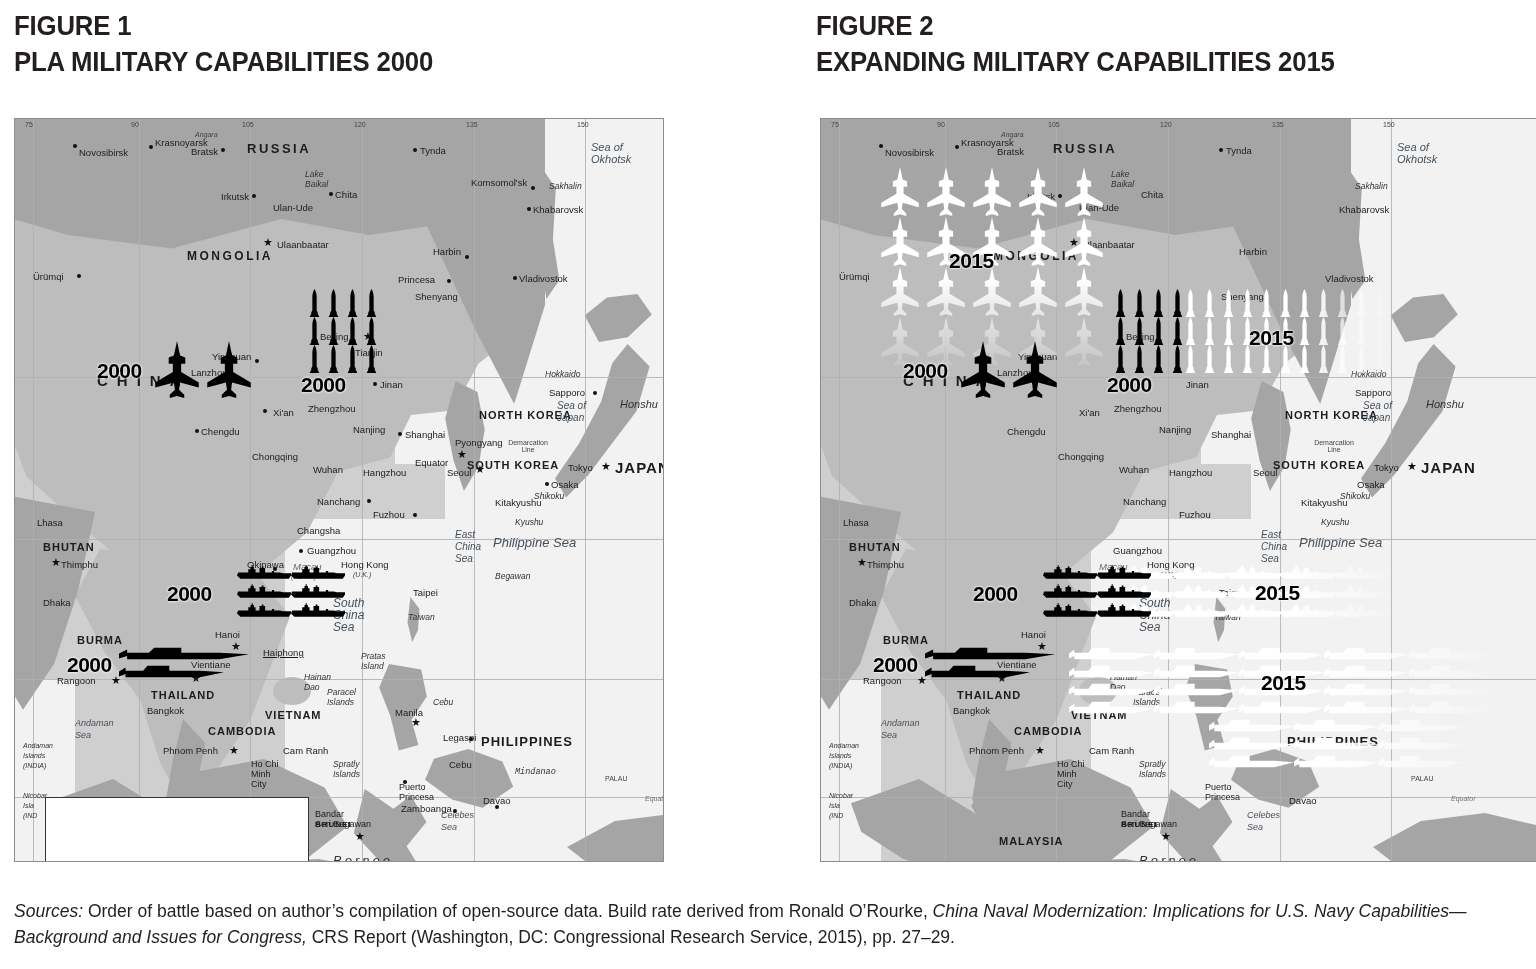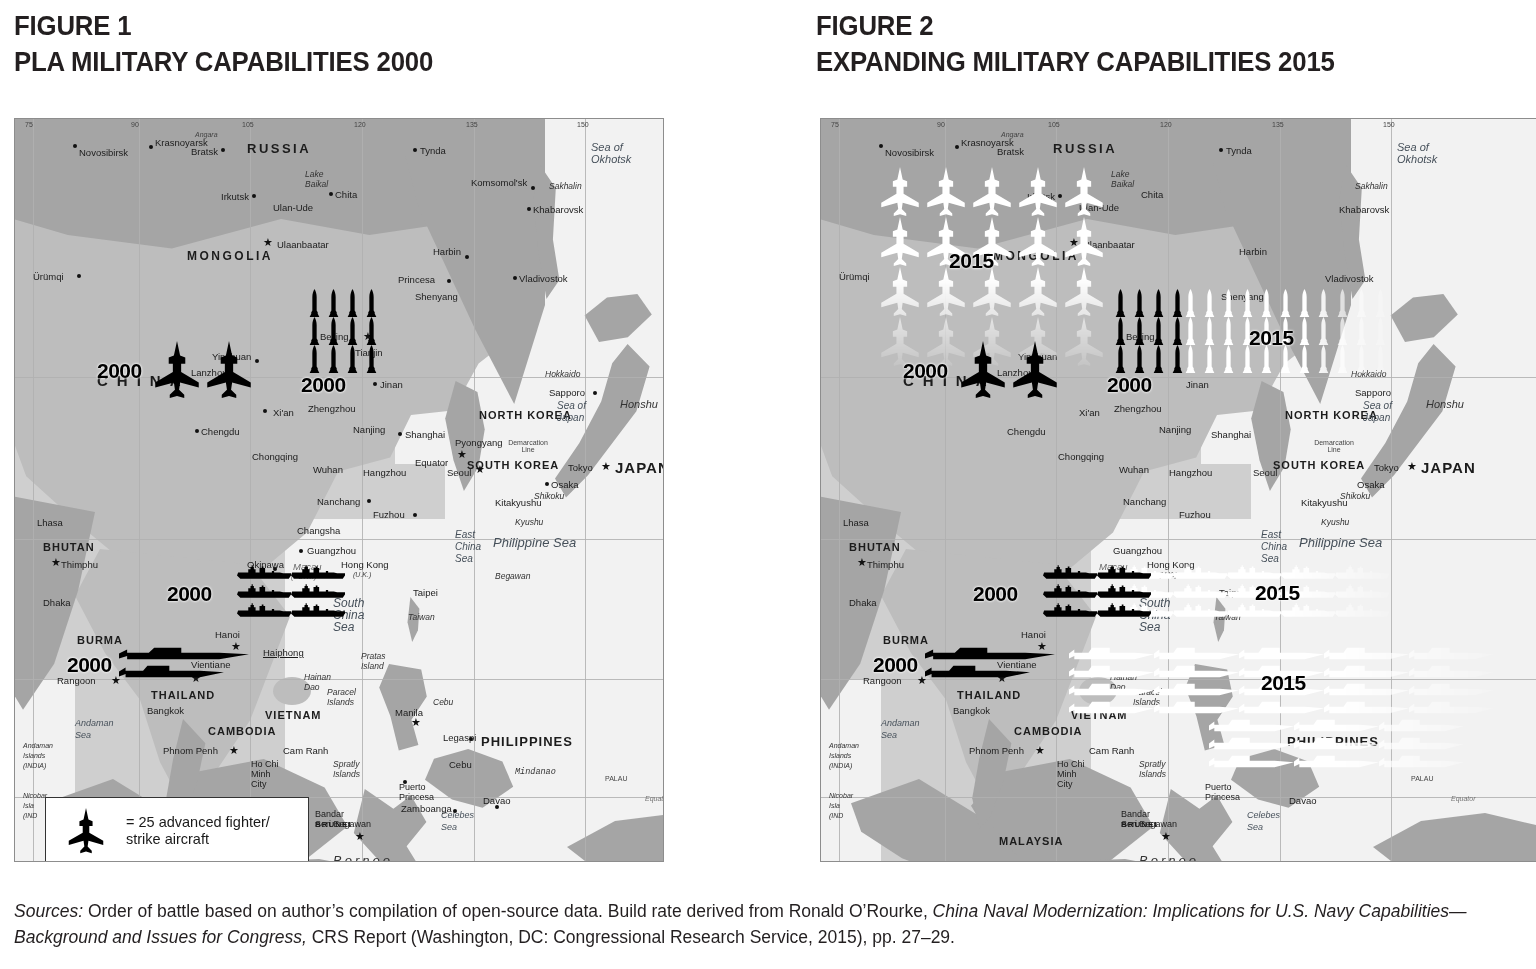--- a/index.html
+++ b/index.html
@@ -412,29 +412,20 @@
       <div class="row" style="margin-top:5px;">
         <svg width="105" height="13" viewBox="0 0 96 16" preserveAspectRatio="none" fill="#000">
             <use href="#sym-sub"></use>
           </svg>
       </div>
     </div>
 
   </div>
 
   <div class="legend" id="legend1">
-    <div class="leg-row" style="left:14px;top:10px;">
-      <svg width="52" height="46" viewBox="0 0 50 56" fill="#000">
-          <use href="#sym-jet"></use>
-        </svg>
-      <div class="leg-txt" style="margin-left:14px;">
-        <div>= 25 advanced fighter/</div>
-        <div>strike aircraft</div>
-      </div>
-    </div>
     <div class="leg-row" style="left:12px;top:62px;">
       <svg width="112" height="16" viewBox="0 0 96 16" preserveAspectRatio="none" fill="#000">
           <use href="#sym-sub"></use>
         </svg>
       <div class="leg-txt" style="margin-left:12px;">= 3 submarines</div>
     </div>
 
   </div>
 </div>
 

